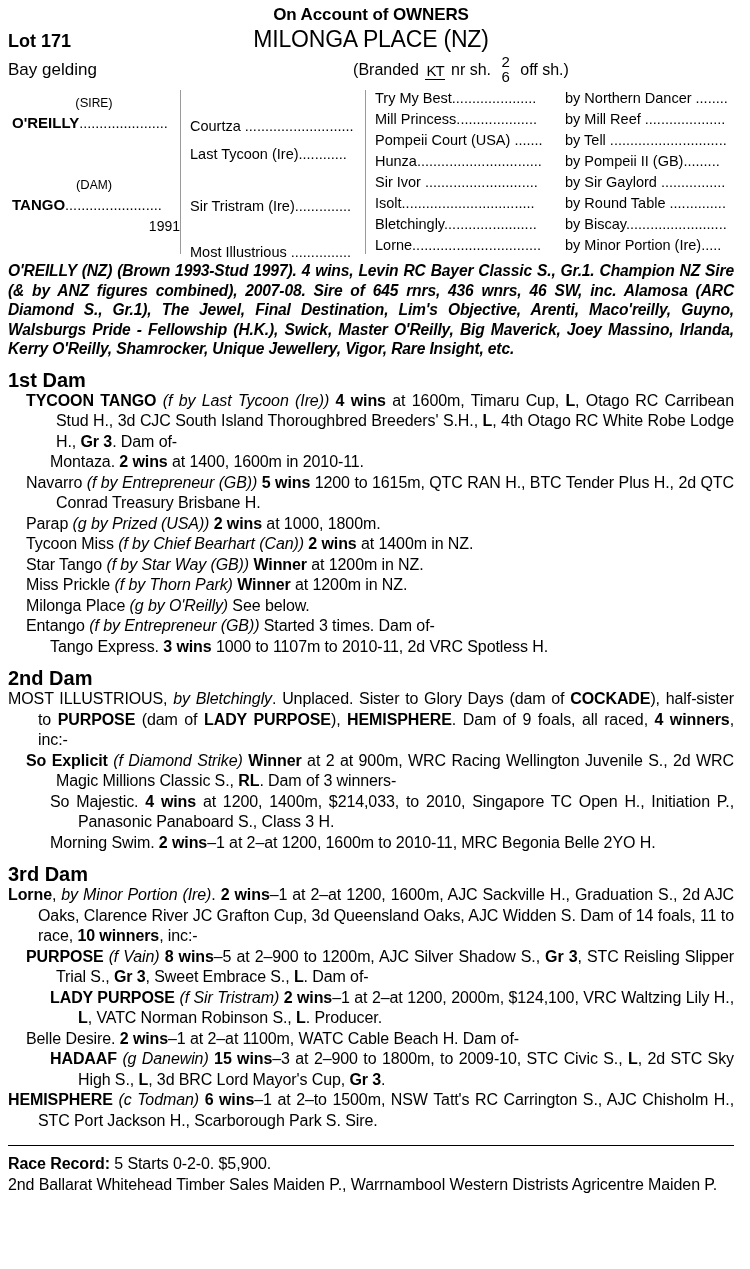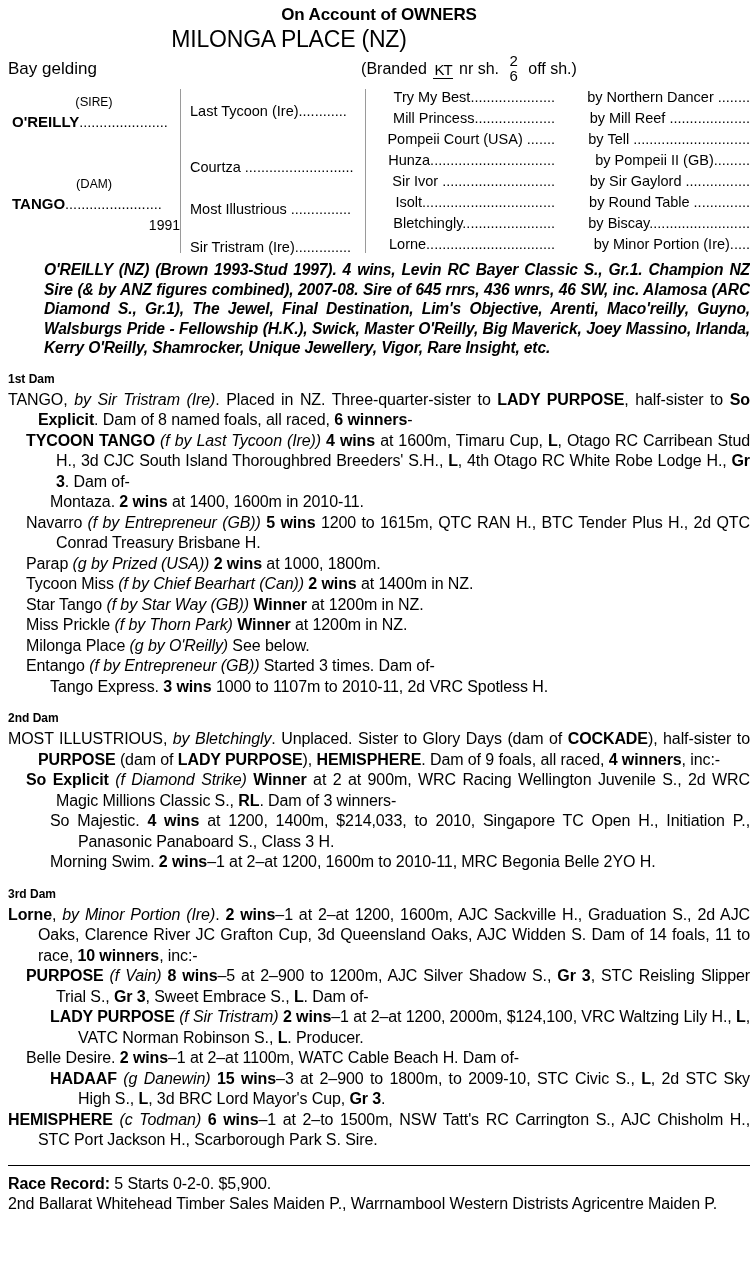--- a/index.html
+++ b/index.html
@@ -9,21 +9,21 @@
   }
   body {
     width: 750px;
     min-height: 1269px;
     font-family: "Liberation Sans", sans-serif;
     color: #000000;
     -webkit-font-smoothing: none;
   }
   .page {
     width: 750px;
-    padding: 4px 0 6px 8px;
+    padding: 4px 16px 6px 8px;
   }
 
   
   .acct {
     text-align: center;
     font-weight: bold;
     font-size: 17px;
     line-height: 21px;
     letter-spacing: -0.1px;
   }
@@ -90,21 +90,21 @@
     font-size: 14.5px;
     line-height: 21px;
   }
   .ped-col1 { width: 172px; flex: 0 0 172px; position: relative; }
   .ped-col2 { width: 185px; flex: 0 0 185px; position: relative; }
   .ped-col3 { width: 190px; flex: 0 0 190px; position: relative; }
   .ped-col4 { flex: 1 1 auto; position: relative; }
 
   .ped-half { height: 84px; position: relative; }
   .ped-quarter { height: 42px; position: relative; }
-  .ped-cell { height: 21px; position: relative; text-align: right; }
+  .ped-cell { height: 21px; position: relative; }
 
   .p-lbl { font-size: 13px; line-height: 17px; text-align: center; }
   .p-lbl .sc { font-size: 12px; }
   .p-name-bold { font-weight: bold; font-size: 15px; }
   .p-year { font-size: 14px; text-align: center; }
 
   .dots { letter-spacing: 0px; }
 
   .sire-block { padding-top: 6px; text-align: center; }
   .sire-block .line2 { text-align: left; padding-left: 4px; white-space: nowrap; }
@@ -122,27 +122,26 @@
 
   
   .sire-sum {
     font-style: italic;
     font-weight: bold;
     font-size: 15.6px;
     line-height: 19.5px;
     text-align: justify;
     margin-top: 5px;
     letter-spacing: -0.15px;
-    margin-left: 36px;
   }
 
   
   .dam-head {
     font-weight: bold;
-    font-size: 12px;
+    font-size: 20px;
     line-height: 22px;
     margin-top: 10px;
   }
   .blk {
     font-size: 16px;
     line-height: 20.5px;
     text-align: justify;
     letter-spacing: -0.1px;
   }
   .blk.l0 { padding-left: 0px;  text-indent: 0px; }
@@ -169,20 +168,21 @@
   .rr .i0h { margin-left: 30px; text-indent: -30px; }
 </style>
 </head>
 <body>
 
 <div class="page">
 
   <div class="acct">On Account of OWNERS</div>
 
   <div class="hdr-row">
+    <div class="hdr-left lot">Lot 171</div>
     <div class="hdr-mid horsename">MILONGA PLACE (NZ)</div>
     <div class="hdr-right"></div>
   </div>
 
   <div class="hdr-row">
     <div class="hdr-left colour">Bay gelding</div>
     <div class="hdr-mid branded">
       <span>(Branded</span>
       <span class="brandmark">KT</span>
       <span>nr sh.</span>
@@ -215,31 +215,31 @@
           <div class="line2">
             <span class="p-name-bold">TANGO</span><span class="dots">........................</span>
           </div>
           <div class="p-year" style="text-align:right;padding-left:22px;">1991</div>
         </div>
       </div>
     </div>
 
     <div class="ped-col2">
       <div class="vline"></div>
+      <div class="ped-quarter" style="padding-top:28px;padding-left:10px;">
+        <div class="mid-entry">Courtza ...........................</div>
+      </div>
       <div class="ped-quarter" style="padding-top:14px;padding-left:10px;">
         <div class="mid-entry">Last Tycoon (Ire)............</div>
       </div>
-      <div class="ped-quarter" style="padding-top:28px;padding-left:10px;">
-        <div class="mid-entry">Courtza ...........................</div>
+      <div class="ped-quarter" style="padding-top:24px;padding-left:10px;">
+        <div class="mid-entry">Sir Tristram (Ire)..............</div>
       </div>
       <div class="ped-quarter" style="padding-top:28px;padding-left:10px;">
         <div class="mid-entry">Most Illustrious ...............</div>
-      </div>
-      <div class="ped-quarter" style="padding-top:24px;padding-left:10px;">
-        <div class="mid-entry">Sir Tristram (Ire)..............</div>
       </div>
     </div>
 
     <div class="ped-col3">
       <div class="vline"></div>
       <div style="padding-left:10px;">
         <div class="ped-cell mid-entry">Try My Best.....................</div>
         <div class="ped-cell mid-entry">Mill Princess....................</div>
         <div class="ped-cell mid-entry">Pompeii Court (USA) .......</div>
         <div class="ped-cell mid-entry">Hunza...............................</div>
@@ -262,21 +262,20 @@
         <div class="ped-cell mid-entry">by Minor Portion (Ire).....</div>
       </div>
     </div>
   </div>
 
   <div class="sire-sum">O'REILLY (NZ) (Brown 1993-Stud 1997). 4 wins, Levin RC Bayer Classic S., Gr.1. Champion NZ Sire (&amp; by ANZ figures combined), 2007-08. Sire of 645 rnrs, 436 wnrs, 46 SW, inc. Alamosa (ARC Diamond S., Gr.1), The Jewel, Final Destination, Lim's Objective, Arenti, Maco'reilly, Guyno, Walsburgs Pride - Fellowship (H.K.), Swick, Master O'Reilly, Big Maverick, Joey Massino, Irlanda, Kerry O'Reilly, Shamrocker, Unique Jewellery, Vigor, Rare Insight, etc.</div>
 
   <div id="dam-sections">
       <div class="dam-head">1st Dam</div>
       <div class="blk l0">
-        <div class="i0h">TANGO, <i>by Sir Tristram (Ire)</i>. Placed in NZ. Three-quarter-sister to <b>LADY PURPOSE</b>, half-sister to <b>So Explicit</b>. Dam of 8 named foals, all raced, <b>6 winners</b>-</div>
         <div class="i1"><b>TYCOON TANGO</b> <i>(f by Last Tycoon (Ire))</i> <b>4 wins</b> at 1600m, Timaru Cup, <b>L</b>, Otago RC Carribean Stud H., 3d CJC South Island Thoroughbred Breeders' S.H., <b>L</b>, 4th Otago RC White Robe Lodge H., <b>Gr 3</b>. Dam of-</div>
         <div class="i2">Montaza. <b>2 wins</b> at 1400, 1600m in 2010-11.</div>
         <div class="i1">Navarro <i>(f by Entrepreneur (GB))</i> <b>5 wins</b> 1200 to 1615m, QTC RAN H., BTC Tender Plus H., 2d QTC Conrad Treasury Brisbane H.</div>
         <div class="i1">Parap <i>(g by Prized (USA))</i> <b>2 wins</b> at 1000, 1800m.</div>
         <div class="i1">Tycoon Miss <i>(f by Chief Bearhart (Can))</i> <b>2 wins</b> at 1400m in NZ.</div>
         <div class="i1">Star Tango <i>(f by Star Way (GB))</i> <b>Winner</b> at 1200m in NZ.</div>
         <div class="i1">Miss Prickle <i>(f by Thorn Park)</i> <b>Winner</b> at 1200m in NZ.</div>
         <div class="i1">Milonga Place <i>(g by O'Reilly)</i> See below.</div>
         <div class="i1">Entango <i>(f by Entrepreneur (GB))</i> Started 3 times. Dam of-</div>
         <div class="i2">Tango Express. <b>3 wins</b> 1000 to 1107m to 2010-11, 2d VRC Spotless H.</div>

